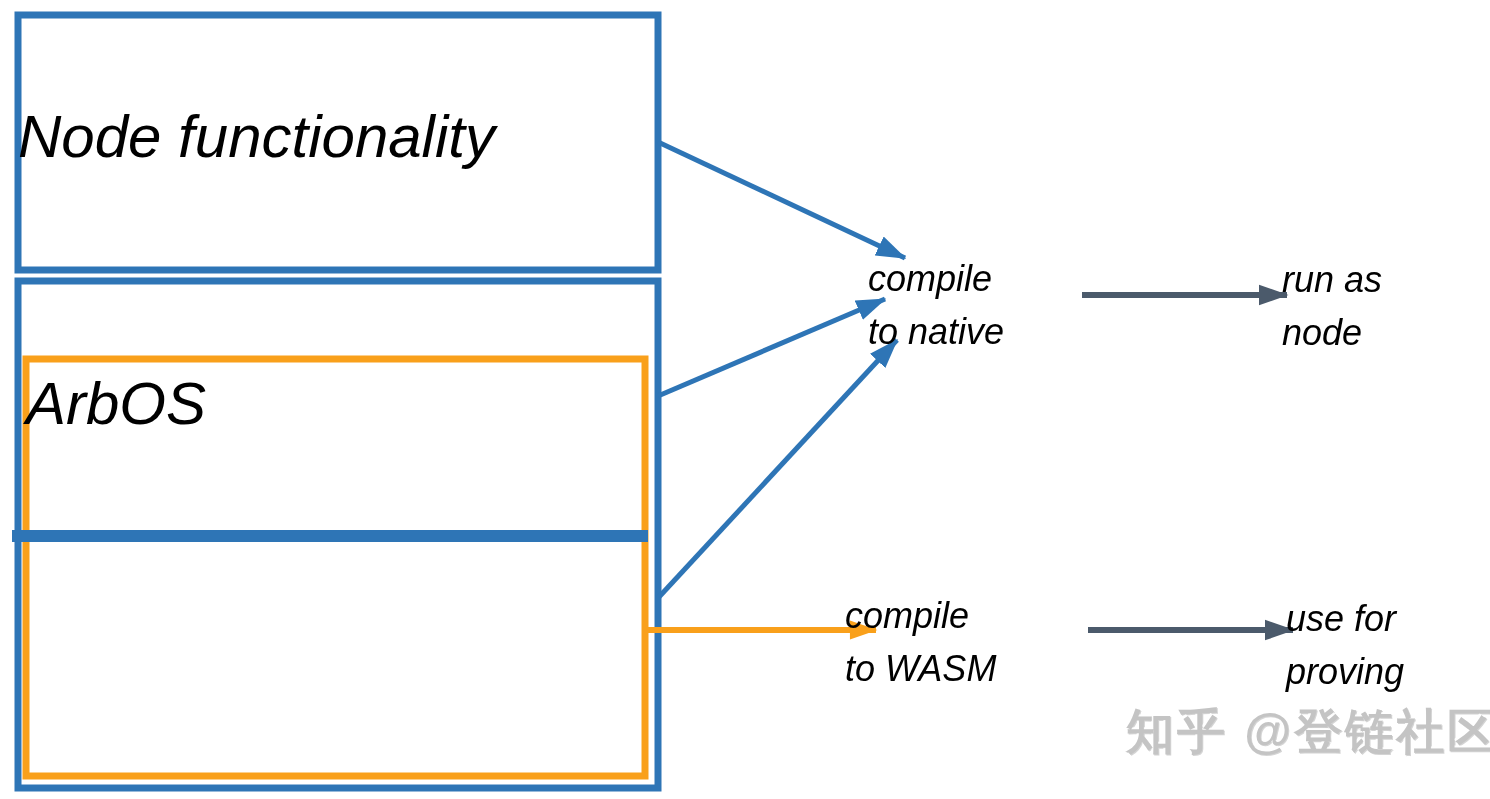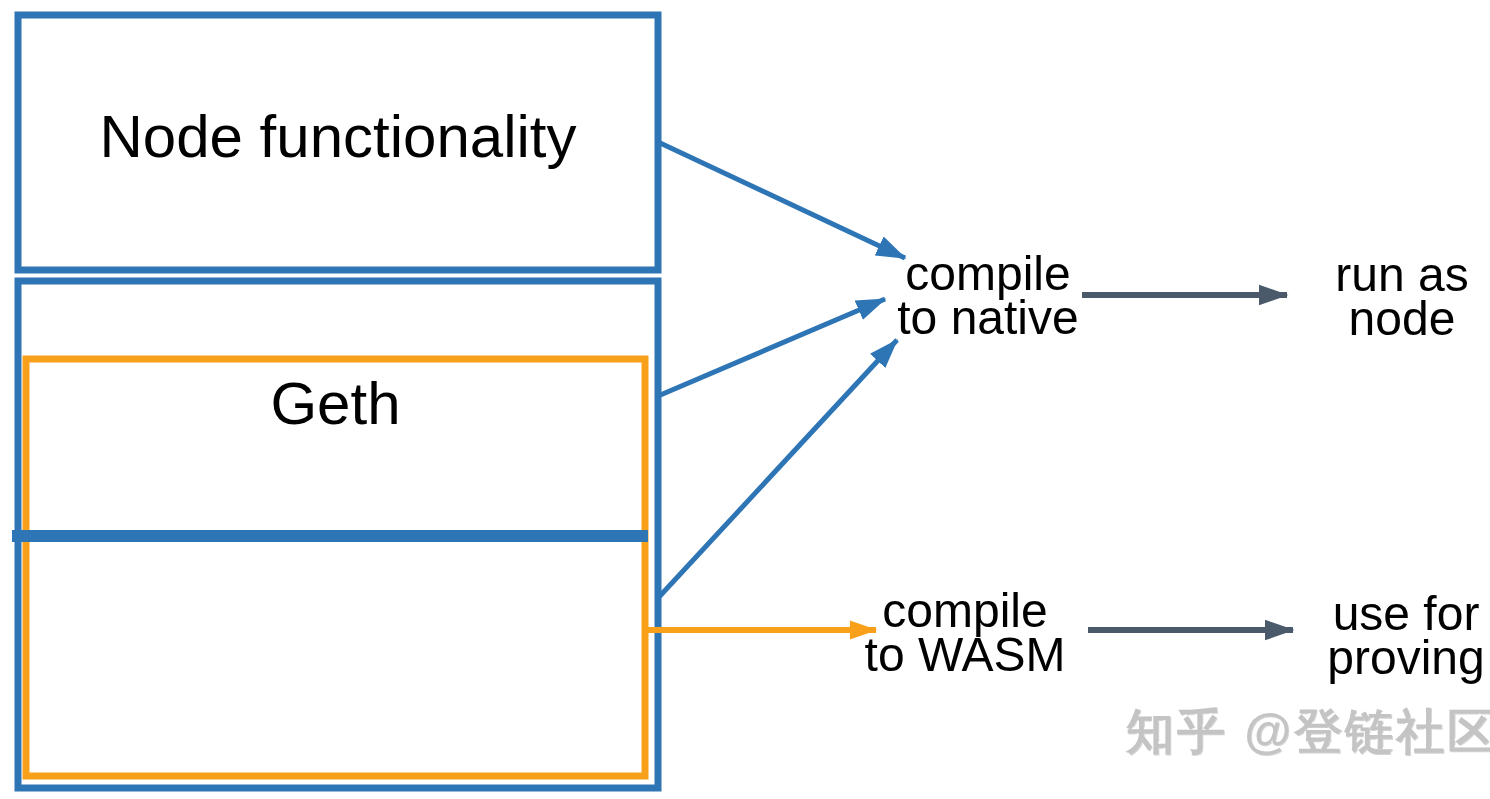--- a/index.html
+++ b/index.html
@@ -22,30 +22,31 @@
   #shapes{position:absolute;left:0;top:0;width:1490px;height:799px;}
   .stroke-blue{stroke:var(--blue);fill:none;}
   .stroke-orange{stroke:var(--orange);fill:none;}
   .stroke-gray{stroke:var(--arrow-gray);fill:none;}
   .fill-blue{fill:var(--blue);stroke:none;}
   .fill-orange{fill:var(--orange);stroke:none;}
   .fill-gray{fill:var(--arrow-gray);stroke:none;}
   .label{
     position:absolute;
     color:var(--text-black);
-    text-align:center;
+    text-align:left;
     white-space:pre-line;
+    font-style:italic;
   }
   .box-label{
     font-size:60px;
     line-height:62px;
   }
   .ann{
-    font-size:48px;
-    line-height:44px;
+    font-size:36px;
+    line-height:53px;
   }
   .watermark{
     position:absolute;
     left:1126px;
     top:704px;
     font-size:48px;
     line-height:56px;
     letter-spacing:3px;
     font-weight:bold;
     color:var(--watermark-gray);
@@ -80,21 +81,21 @@
     <line class="stroke-blue" x1="658" y1="396" x2="885" y2="299" stroke-width="5" marker-end="url(#head-blue)"></line>
     <line class="stroke-blue" x1="659" y1="597" x2="897" y2="340" stroke-width="5" marker-end="url(#head-blue)"></line>
 
     <line class="stroke-orange" x1="646" y1="630" x2="876" y2="630" stroke-width="6" marker-end="url(#head-orange)"></line>
 
     <line class="stroke-gray" x1="1082" y1="295" x2="1287" y2="295" stroke-width="6" marker-end="url(#head-gray)"></line>
     <line class="stroke-gray" x1="1088" y1="630" x2="1293" y2="630" stroke-width="6" marker-end="url(#head-gray)"></line>
   </svg>
 
   <div class="label box-label" style="left:18px;top:106px;width:640px;">Node functionality</div>
-  <div class="label box-label" style="left:26px;top:373px;width:619px;">Geth</div>
+  <div class="label box-label" style="left:26px;top:373px;width:619px;">ArbOS</div>
 
   <div class="label ann" style="left:868px;top:252px;width:240px;">compile
 to native</div>
   <div class="label ann" style="left:1282px;top:253px;width:240px;">run as
 node</div>
   <div class="label ann" style="left:845px;top:589px;width:240px;">compile
 to WASM</div>
   <div class="label ann" style="left:1286px;top:592px;width:240px;">use for
 proving</div>
 

